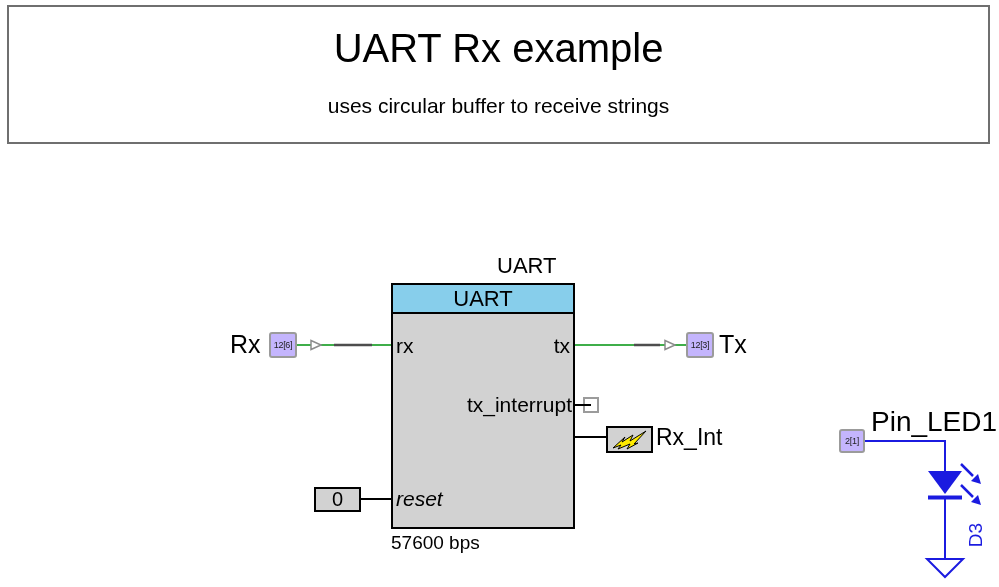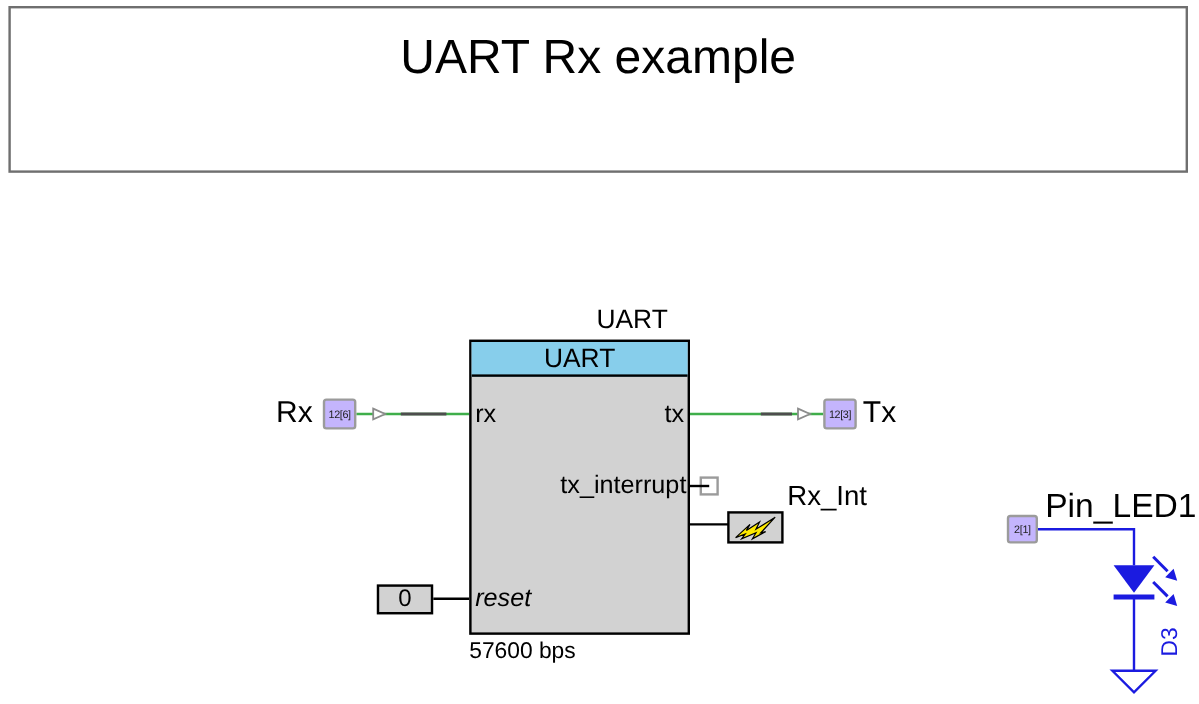--- a/index.html
+++ b/index.html
@@ -28,21 +28,21 @@
   .pinbox { background:#c4b5fd; border:2px solid #9b9b9b; border-radius:3px; box-sizing:border-box;
             display:flex; align-items:center; justify-content:center;
             font-size:9px; letter-spacing:-0.3px; color:#222; }
   .pb-rx  { left:269px; top:332px; width:28px; height:26px; }
   .pb-tx  { left:686px; top:332px; width:28px; height:26px; }
   .pb-led { left:839px; top:429px; width:26px; height:24px; }
 
   .lbl-rx { left:230px; top:330px; font-size:25px; }
   .lbl-tx { left:719px; top:330px; font-size:25px; }
   .lbl-led { left:871px; top:406px; font-size:28px; }
-  .lbl-isr { left:656px; top:400px; font-size:23px; }
+  .lbl-isr { left:656px; top:424px; font-size:23px; }
 
   .zero-box { left:314px; top:487px; width:47px; height:25px; border:2px solid #000; background:#d2d2d2;
               box-sizing:border-box; text-align:center; font-size:20px; line-height:20px; }
 
   .lbl-d3 { left:957px; top:523px; width:40px; height:24px; text-align:center;
             font-size:19px; color:#1b1be0; transform:rotate(-90deg); }
 </style>
 </head>
 <body>
 
@@ -80,20 +80,21 @@
     <g transform="translate(0,21)">
       <line x1="961" y1="464" x2="973" y2="476" stroke="#1B1BE0" stroke-width="2.5"></line>
       <polygon points="981,484 978,474 971,481" fill="#1B1BE0"></polygon>
     </g>
 
     <polygon points="927,559 963,559 945,577" fill="#ffffff" stroke="#1B1BE0" stroke-width="2"></polygon>
   </svg>
 
   <div class="abs title-box">
     <div class="title-main">UART Rx example</div>
+    <div class="title-sub">uses circular buffer to receive strings</div>
   </div>
 
   <div class="abs uart-instance-label">UART</div>
 
   <div class="abs uart-block">
     <div class="uart-header">UART</div>
     <div class="port p-rx">rx</div>
     <div class="port p-tx">tx</div>
     <div class="port p-txint">tx_interrupt</div>
     <div class="port p-reset">reset</div>

